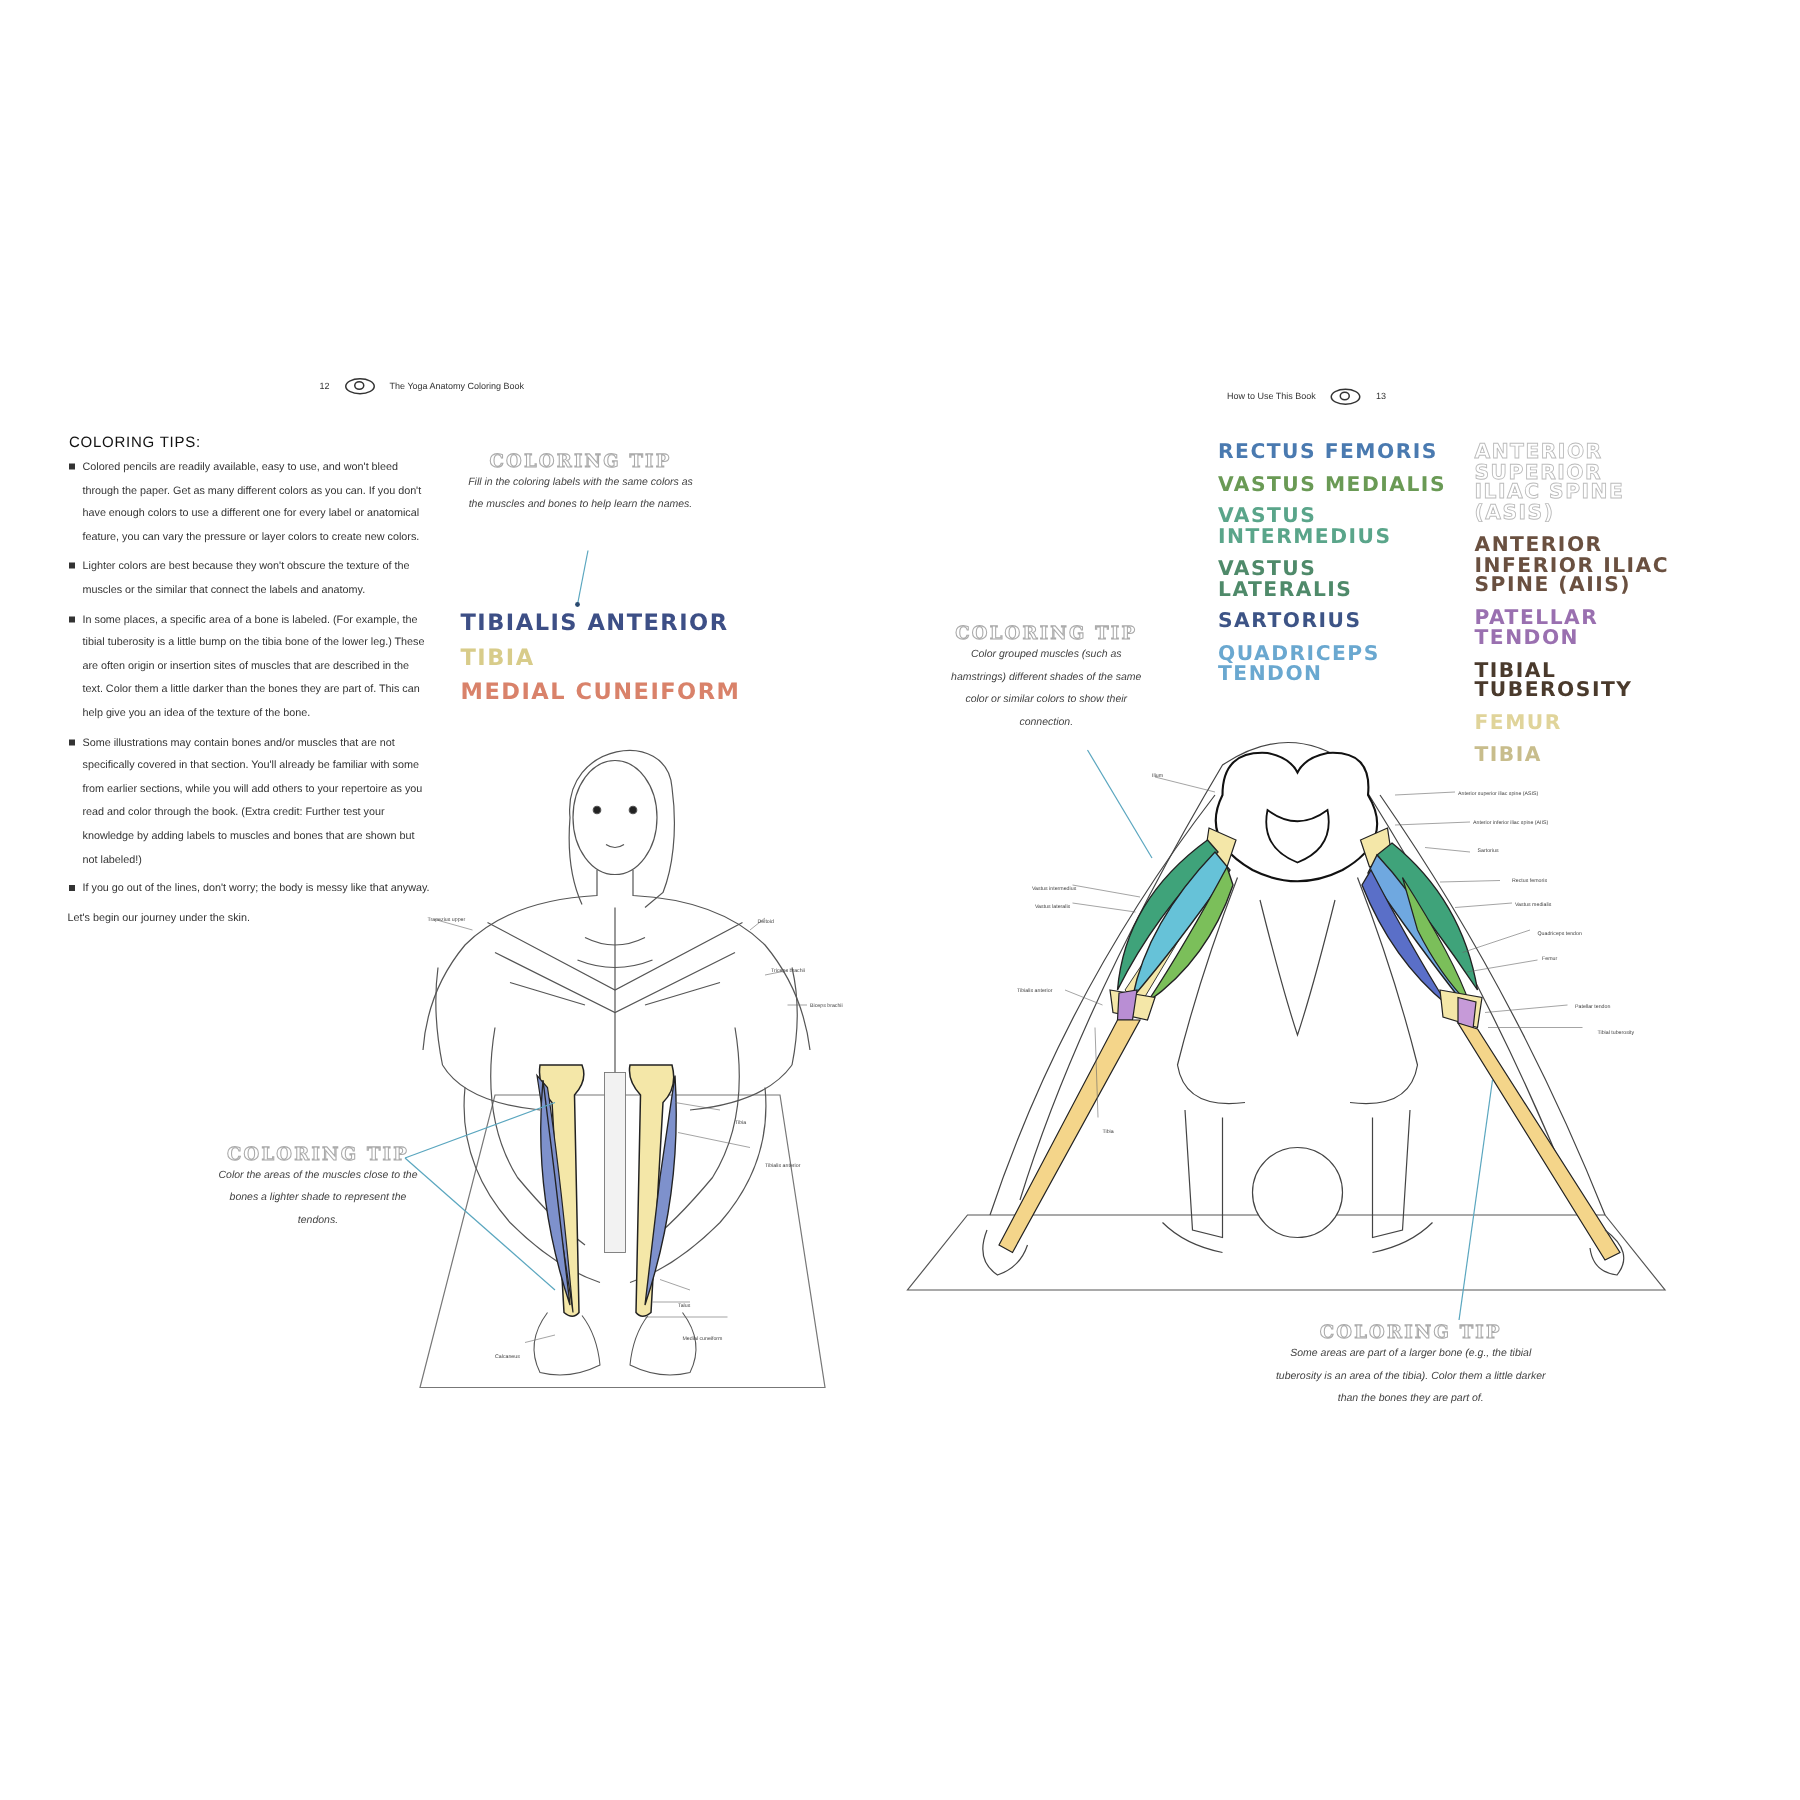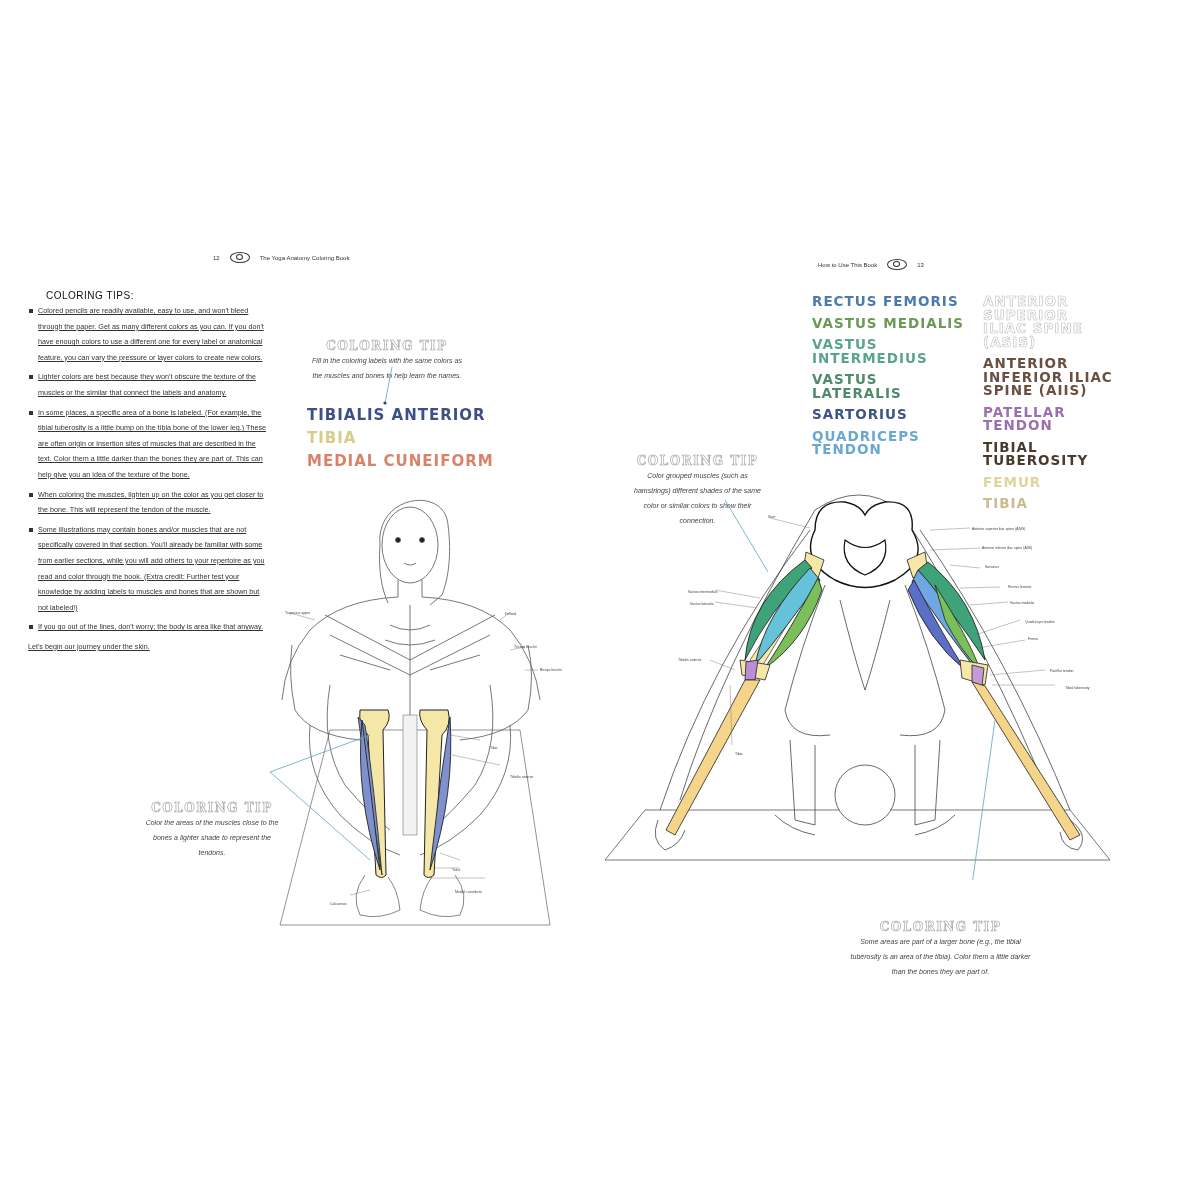--- a/index.html
+++ b/index.html
@@ -6,49 +6,48 @@
   body { width:1200px; height:1200px; position:relative; overflow:hidden; font-family:"Liberation Sans", sans-serif; color:#222; }
   .abs { position:absolute; }
   .runhead { font-size:6px; color:#333; display:flex; align-items:center; gap:10px; }
   .orn { width:18px; height:9px; border:1.5px solid #333; border-radius:50%; position:relative; }
   .orn::before { content:""; position:absolute; left:5px; top:1px; width:5px; height:4px; border:1px solid #333; border-radius:50%; }
   .tips-title { font-size:10px; font-weight:normal; letter-spacing:0.5px; color:#111; }
   .tips { font-size:7.2px; line-height:15.6px; color:#333; }
   .tips ul { margin:0; padding:0; list-style:none; }
   .tips li { position:relative; padding-left:10px; margin-bottom:4px; }
   .tips li::before { content:""; position:absolute; left:1px; top:6px; width:4px; height:4px; background:#333; }
-  .tip-head { font-family:"DejaVu Serif", serif; font-weight:bold; font-size:12px; letter-spacing:1.5px; color:#fff; -webkit-text-stroke:0.7px #aaa; text-align:center;margin-top:39px; }
+  .tip-head { font-family:"DejaVu Serif", serif; font-weight:bold; font-size:12px; letter-spacing:1.5px; color:#fff; -webkit-text-stroke:0.7px #aaa; text-align:center; }
   .tip-body { font-style:italic; font-size:7px; line-height:15px; color:#444; text-align:center; }
   .lbl { font-family:"DejaVu Sans", sans-serif; font-weight:bold; letter-spacing:1px; line-height:1.0; }
   .lbl-big { font-size:15px; }
   .lbl-md { font-size:13.5px; }
   .fig-lbl { font-size:3.5px; color:#444; white-space:nowrap; }
   svg { position:absolute; }
 </style>
 </head>
 <body>
 
 <div class="abs runhead" style="left:213px; top:252px;">
   <span>12</span>
   <span class="orn"></span>
   <span>The Yoga Anatomy Coloring Book</span>
 </div>
 
 <div class="abs tips-title" style="left:46px; top:290px;">COLORING TIPS:</div>
 
-<div class="abs tips" style="left:28px; top:303px; width:243px;text-decoration:underline;">
+<div class="abs tips" style="left:45px; top:303px; width:243px;">
   <ul>
     <li>Colored pencils are readily available, easy to use, and won't bleed through the paper. Get as many different colors as you can. If you don't have enough colors to use a different one for every label or anatomical feature, you can vary the pressure or layer colors to create new colors.</li>
     <li>Lighter colors are best because they won't obscure the texture of the muscles or the similar that connect the labels and anatomy.</li>
     <li>In some places, a specific area of a bone is labeled. (For example, the tibial tuberosity is a little bump on the tibia bone of the lower leg.) These are often origin or insertion sites of muscles that are described in the text. Color them a little darker than the bones they are part of. This can help give you an idea of the texture of the bone.</li>
-    <li>When coloring the muscles, lighten up on the color as you get closer to the bone. This will represent the tendon of the muscle.</li>
     <li style="padding-right:0;">
         <span style="display:block; shape-outside:none;">Some illustrations may contain bones and/or muscles that are not specifically covered in that section. You'll already be familiar with some from earlier sections, while you will add others to your repertoire as you read and color through the book. (Extra credit: Further test your knowledge by adding labels to muscles and bones that are shown but not labeled!)</span>
       </li>
-    <li>If you go out of the lines, don't worry; the body is area like that anyway.</li>
+    <li>If you go out of the lines, don't worry; the body is messy like that anyway.</li>
   </ul>
   <div>Let's begin our journey under the skin.</div>
 </div>
 
 <div class="abs" style="left:312px; top:300px; width:150px;">
   <div class="tip-head">COLORING TIP</div>
   <div class="tip-body">Fill in the coloring labels with the same colors as the muscles and bones to help learn the names.</div>
 </div>
 <svg style="left:380px; top:365px;" width="20" height="45">
   <line x1="12" y1="2" x2="5" y2="38" stroke="#5aa6bf" stroke-width="0.8"></line>

